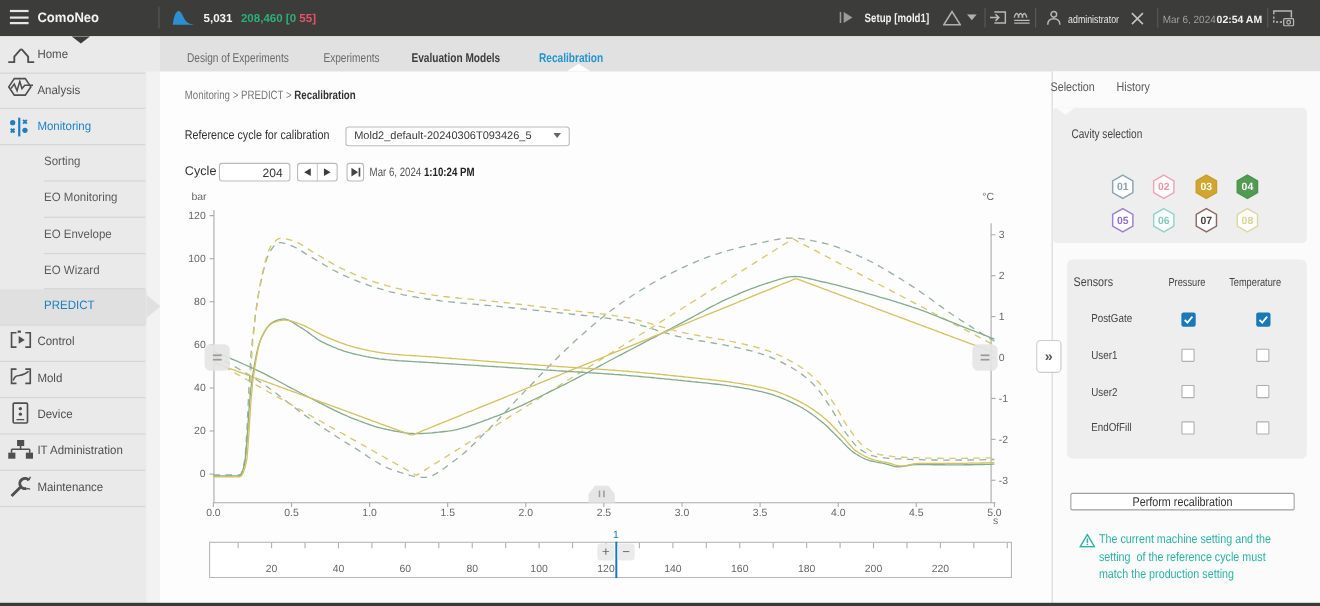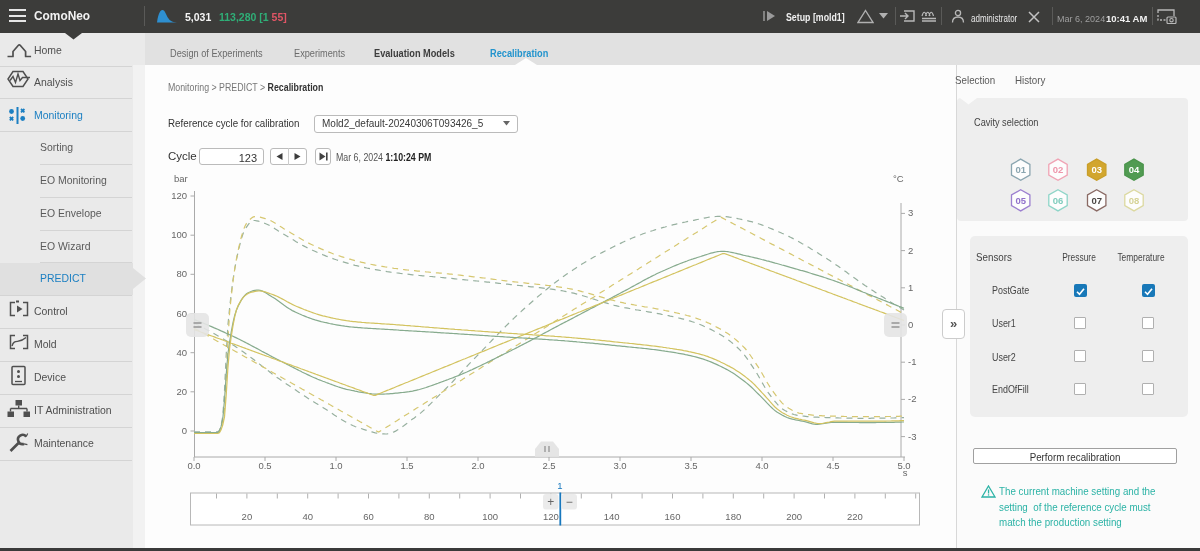--- a/index.html
+++ b/index.html
@@ -14,28 +14,28 @@
 </style></head>
 <body>
 
 <div class="abs" style="left:0;top:0;width:1200px;height:33px;background:#3c3c3a"></div>
 <div class="abs" style="left:9px;top:9px;width:17px;height:2px;background:#e6e6e6"></div>
 <div class="abs" style="left:9px;top:14.5px;width:17px;height:2px;background:#e6e6e6"></div>
 <div class="abs" style="left:9px;top:20px;width:17px;height:2px;background:#e6e6e6"></div>
 <div class="t11 sx90" style="left:34px;top:9px;color:#f2f2f2;font-size:12.5px;font-weight:700">ComoNeo</div>
 <div class="abs" style="left:144px;top:6px;width:1px;height:20px;background:#5a5a58"></div>
 <div class="t11" style="left:185px;top:9.5px;color:#f5f5f5;font-size:10.5px;font-weight:700">5,031</div>
-<div class="t11" style="left:219px;top:10px;font-size:10.5px;font-weight:600"><span style="color:#2fae77">113,280 [1 </span><span style="color:#e05565">55]</span></div>
+<div class="t11" style="left:219px;top:10px;font-size:10.5px;font-weight:600"><span style="color:#2fae77">208,460 [0 </span><span style="color:#e05565">55]</span></div>
 <div class="t11 sx80" style="left:786px;top:10px;color:#f0f0f0;font-size:11px;font-weight:700">Setup [mold1]</div>
 <div class="abs" style="left:895px;top:7px;width:1px;height:18px;background:#5a5a58"></div>
 <div class="abs" style="left:941px;top:7px;width:1px;height:18px;background:#5a5a58"></div>
 <div class="t11 sx80" style="left:971px;top:11px;color:#e8e8e8;font-size:10px">administrator</div>
 <div class="abs" style="left:1052px;top:7px;width:1px;height:18px;background:#5a5a58"></div>
 <div class="t11 sx90" style="left:1057px;top:11px;color:#9f9f9f;font-size:9.5px">Mar 6, 2024</div>
-<div class="t11" style="left:1106px;top:11px;color:#f2f2f2;font-size:9.5px;font-weight:700">10:41 AM</div>
+<div class="t11" style="left:1106px;top:11px;color:#f2f2f2;font-size:9.5px;font-weight:700">02:54 AM</div>
 <div class="abs" style="left:1152px;top:7px;width:1px;height:18px;background:#5a5a58"></div>
 <svg style="position:absolute;left:154px;top:8px" width="25" height="16">
     <path d="M0.5,14.5 h2.5 c1.5,-11 4,-12.5 5.5,-12.5 c2.5,0 3.5,5 6,8.5 c1.5,2.2 3,3 5,3.4 l3.5,0.6 Z" fill="#2e8fd0"></path>
   </svg>
 <svg style="position:absolute;left:763px;top:9px" width="14" height="14">
     <path d="M1,2 v10" stroke="#9a9a9a" stroke-width="1.5"></path>
     <path d="M4,2 l8,5 -8,5 Z" fill="#9a9a9a"></path>
   </svg>
 <svg style="position:absolute;left:857px;top:9px" width="17" height="15">
     <path d="M8.5,1.5 L16,13.5 H1 Z" stroke="#b0b0b0" stroke-width="1.4" fill="none"></path>
@@ -152,21 +152,21 @@
 
 <div class="t11 sx80" style="left:168px;top:80px;color:#777">Monitoring &gt; PREDICT &gt; <span style="color:#333;font-weight:700">Recalibration</span></div>
 <div class="t11 sx85" style="left:168px;top:116px;color:#333;font-size:11.5px">Reference cycle for calibration</div>
 <div class="abs" style="left:314px;top:114.5px;width:204px;height:18px;background:#fff;border:1px solid #bbb;border-radius:3px"></div>
 <div class="t10" style="left:322px;top:117px;color:#3a3a3a;font-size:10px">Mold2_default-20240306T093426_5</div>
 <svg style="position:absolute;left:503px;top:121px" width="8" height="5">
     <path d="M0,0 h7 l-3.5,4.5 Z" fill="#666"></path>
   </svg>
 <div class="t11" style="left:168px;top:149px;color:#333;font-size:11.5px">Cycle</div>
 <div class="abs" style="left:199px;top:148px;width:65px;height:17px;background:#fff;border:1px solid #bbb;border-radius:3px"></div>
-<div class="t11" style="left:199px;top:151px;width:58px;text-align:right;color:#333">123</div>
+<div class="t11" style="left:199px;top:151px;width:58px;text-align:right;color:#333">204</div>
 <div class="abs" style="left:270px;top:147.5px;width:37px;height:17.5px;background:#fff;border:1px solid #bbb;border-radius:3px"></div>
 <div class="abs" style="left:288px;top:147.5px;width:1px;height:17.5px;background:#ccc"></div>
 <svg style="position:absolute;left:275px;top:153px" width="27" height="7">
     <path d="M7.5,0 v7 l-6,-3.5 Z" fill="#3c3c3c"></path>
     <path d="M19.5,0 v7 l6,-3.5 Z" fill="#3c3c3c"></path>
   </svg>
 <div class="abs" style="left:315px;top:147.5px;width:16px;height:17.5px;background:#fff;border:1px solid #bbb;border-radius:3px"></div>
 <svg style="position:absolute;left:319px;top:152px" width="9" height="9">
     <path d="M0.5,0.5 v8 l6,-4 Z" fill="#444"></path>
     <rect x="7" y="0.5" width="1.6" height="8" fill="#444"></rect>

